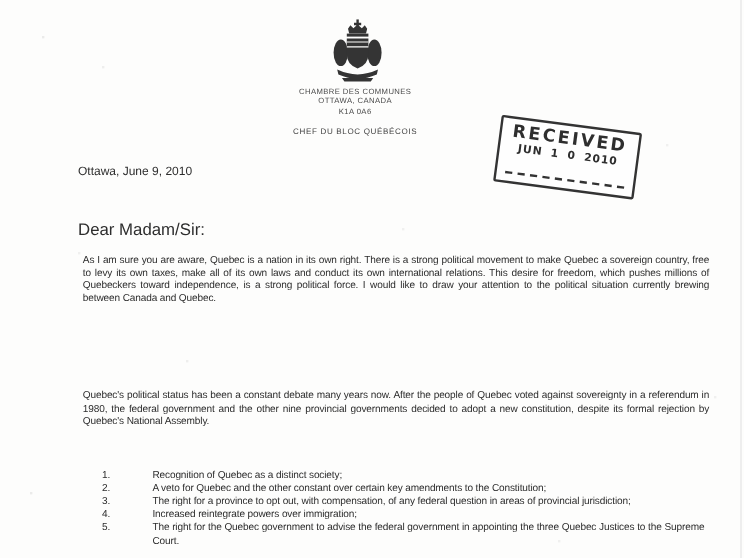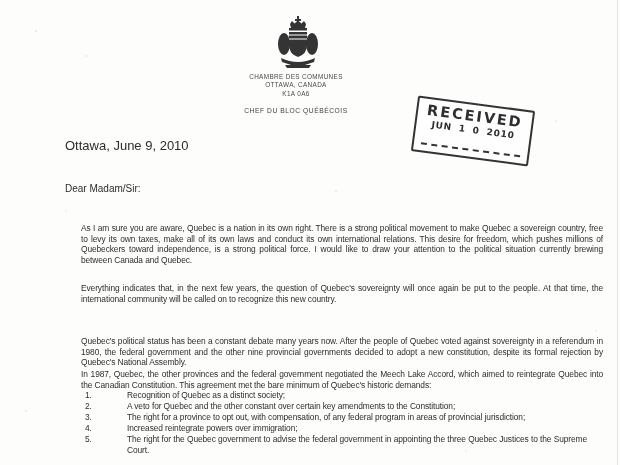--- a/index.html
+++ b/index.html
@@ -22,24 +22,24 @@
   
   .stamp{position:absolute;left:414px;top:103px;width:114px;height:52px;
     border:2px solid #333;border-radius:2px;transform:rotate(7.5deg);
     text-align:center;color:#2e2e2e;background:rgba(255,255,255,0.6);}
   .stamp-received{font-family:"DejaVu Sans",sans-serif;font-weight:700;font-size:14.5px;
     letter-spacing:2px;margin-top:3px;}
   .stamp-date{font-family:"DejaVu Sans",sans-serif;font-weight:700;font-size:9px;
     letter-spacing:0.8px;word-spacing:3px;margin-top:1px;}
   .stamp-dashes{position:absolute;left:7px;right:7px;bottom:6px;border-top:2px dashed #333;}
   
-  .dateline{position:absolute;left:65px;top:138px;font-size:13px;}
-  .salutation{position:absolute;left:65px;top:183px;font-size:10px;}
+  .dateline{position:absolute;left:65px;top:138px;font-size:10px;}
+  .salutation{position:absolute;left:65px;top:183px;font-size:14px;}
   .para{position:absolute;left:65px;width:522px;font-size:8.4px;line-height:10.6px;
-    letter-spacing:-0.1px;text-align:justify;margin:16px;}
+    letter-spacing:-0.1px;text-align:justify;margin:4px;}
   .p1{top:207px;} .p2{top:267px;} .p3{top:320px;} .p4{top:353px;}
   .demands{position:absolute;left:85px;top:390px;width:502px;}
   .demand{display:flex;font-size:8.4px;line-height:11px;letter-spacing:-0.1px;}
   .demand .num{width:14px;flex:0 0 14px;}
   .demand .txt{flex:1;text-align:justify;padding-left:28px;}
 </style>
 </head>
 <body>
 
 <div class="page">
@@ -70,36 +70,34 @@
   <div class="stamp">
     <div class="stamp-received">RECEIVED</div>
     <div class="stamp-date">JUN 1 0 2010</div>
     <div class="stamp-dashes"></div>
   </div>
 
   <div class="dateline">Ottawa, June 9, 2010</div>
   <div class="salutation">Dear Madam/Sir:</div>
 
   <p class="para p1">As I am sure you are aware, Quebec is a nation in its own right. There is a strong political movement to make Quebec a sovereign country, free to levy its own taxes, make all of its own laws and conduct its own international relations. This desire for freedom, which pushes millions of Quebeckers toward independence, is a strong political force. I would like to draw your attention to the political situation currently brewing between Canada and Quebec.</p>
-  <p class="para p2">Everything indicates that, in the next few years, the question of Quebec's sovereignty will once again be put to the people. At that time, the international community will be called on to recognize this new country.</p>
   <p class="para p3">Quebec's political status has been a constant debate many years now. After the people of Quebec voted against sovereignty in a referendum in 1980, the federal government and the other nine provincial governments decided to adopt a new constitution, despite its formal rejection by Quebec's National Assembly.</p>
-  <p class="para p4">In 1987, Quebec, the other provinces and the federal government negotiated the Meech Lake Accord, which aimed to reintegrate Quebec into the Canadian Constitution. This agreement met the bare minimum of Quebec's historic demands:</p>
 
   <div class="demands">
     <div class="demand">
       <span class="num">1.</span>
       <span class="txt">Recognition of Quebec as a distinct society;</span>
     </div>
     <div class="demand">
       <span class="num">2.</span>
       <span class="txt">A veto for Quebec and the other constant over certain key amendments to the Constitution;</span>
     </div>
     <div class="demand">
       <span class="num">3.</span>
-      <span class="txt">The right for a province to opt out, with compensation, of any federal program in areas of provincial jurisdiction;</span>
+      <span class="txt">The right for a province to opt out, with compensation, of any federal question in areas of provincial jurisdiction;</span>
     </div>
     <div class="demand">
       <span class="num">4.</span>
       <span class="txt">Increased reintegrate powers over immigration;</span>
     </div>
     <div class="demand">
       <span class="num">5.</span>
       <span class="txt">The right for the Quebec government to advise the federal government in appointing the three Quebec Justices to the Supreme Court.</span>
     </div>
   </div>

